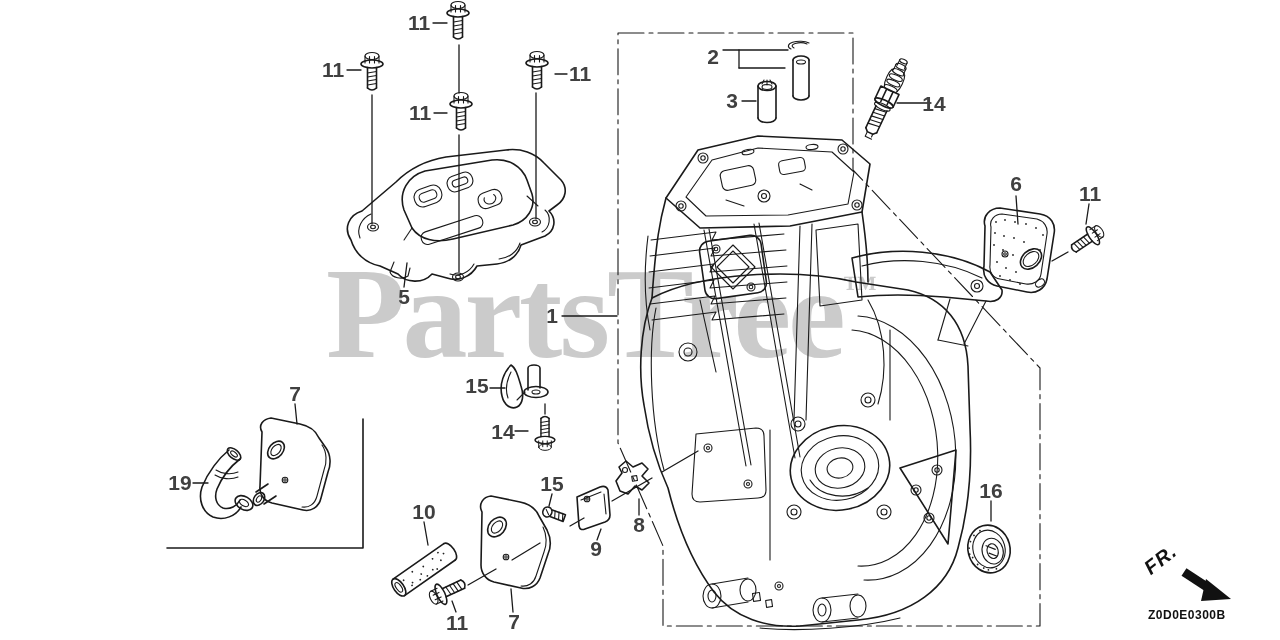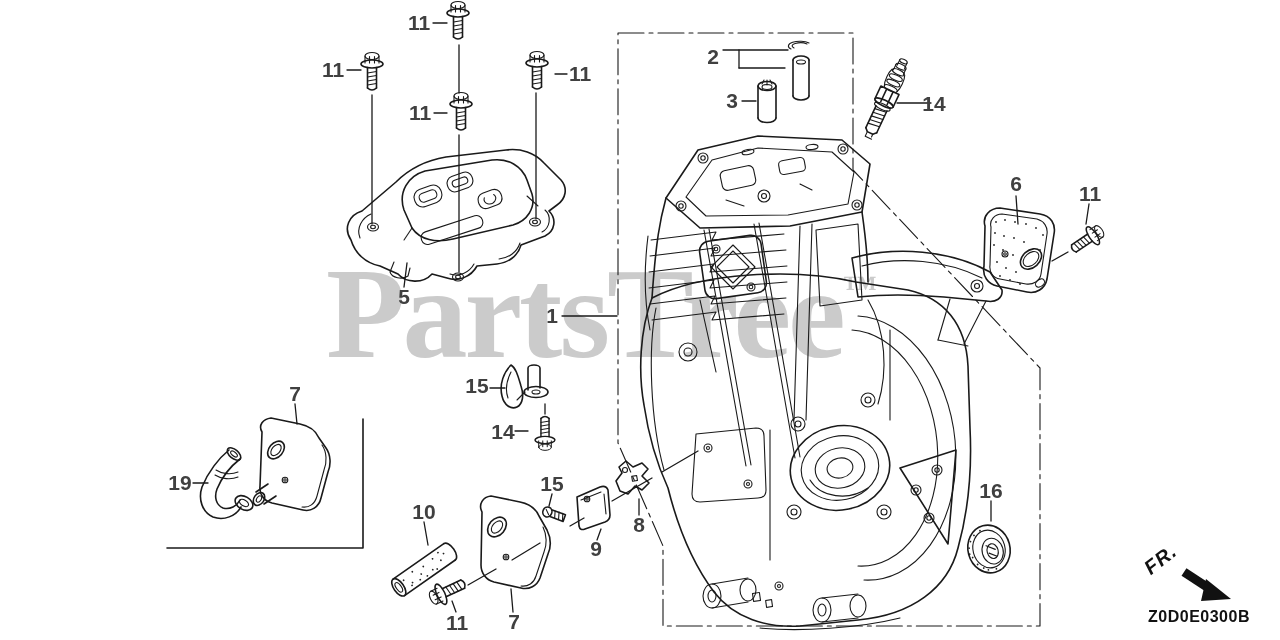--- a/index.html
+++ b/index.html
@@ -10,21 +10,21 @@
              font-size:130px;line-height:1;color:#cbcbcb;letter-spacing:-3px;
              user-select:none;white-space:nowrap;}
   .watermark sup{font-size:34px;vertical-align:58px;letter-spacing:0;}
   svg.art{position:absolute;left:0;top:0;z-index:2;}
   .callout{position:absolute;z-index:3;transform:translate(-50%,-50%);
            font-weight:bold;font-size:21px;color:#404040;cursor:pointer;}
   .fr-label{position:absolute;z-index:3;left:1143px;top:548px;
             font-weight:bold;font-style:italic;font-size:20px;color:#111;
             transform:rotate(-38deg);letter-spacing:1px;}
   .ref-code{position:absolute;z-index:3;left:1148px;top:608px;
-            font-weight:bold;font-size:16px;color:#111;letter-spacing:.5px;}
+            font-weight:bold;font-size:12px;color:#111;letter-spacing:.5px;}
   
   .ln{stroke:#1a1a1a;stroke-width:1.6;fill:none;stroke-linecap:round;stroke-linejoin:round;}
   .tn{stroke:#1a1a1a;stroke-width:1.1;fill:none;stroke-linecap:round;stroke-linejoin:round;}
   .ld{stroke:#1a1a1a;stroke-width:1.3;fill:none;stroke-linecap:round;}
   .dt{fill:#222;stroke:none;}
 </style>
 </head>
 <body>
 
 <div class="stage">

